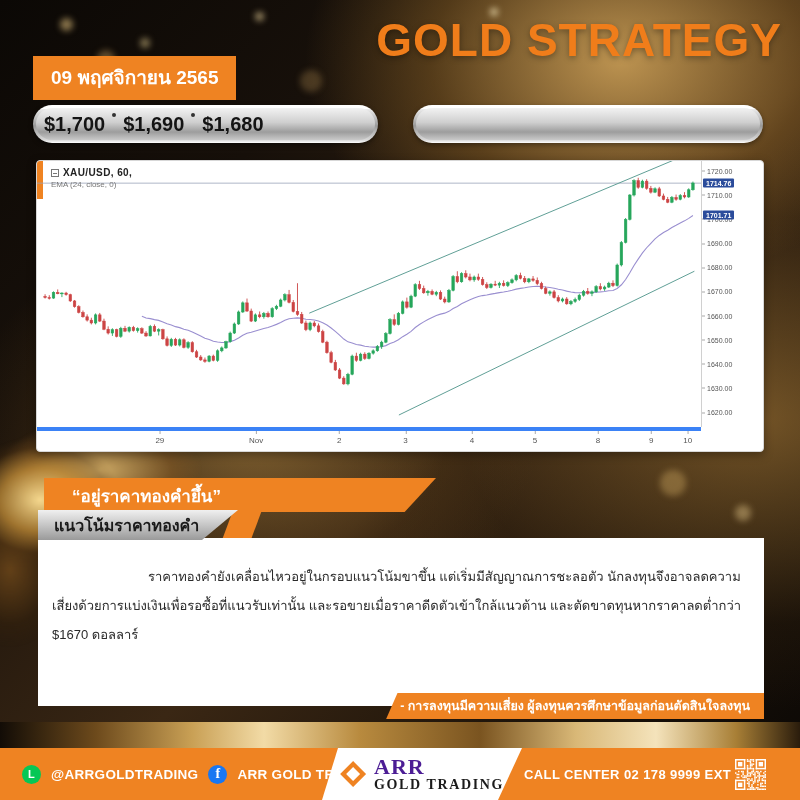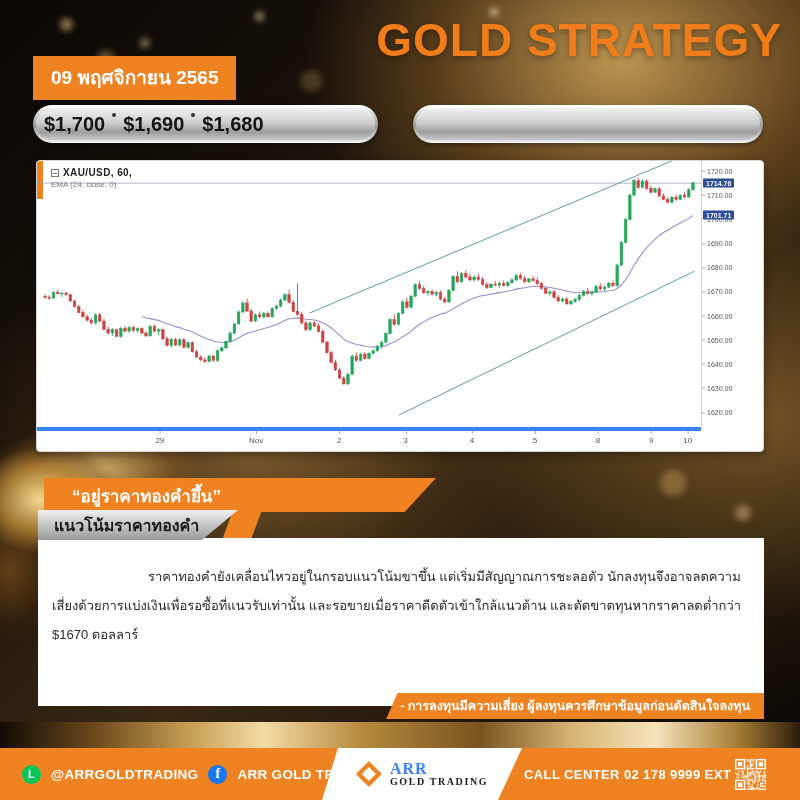--- a/index.html
+++ b/index.html
@@ -182,22 +182,22 @@
     content:""; position:absolute; inset:0;
     background:#ef8322;
     clip-path: polygon(50% 0, 100% 50%, 50% 100%, 0 50%);
   }
   .diamond:after {
     content:""; position:absolute; inset:6px;
     background:#fff;
     clip-path: polygon(50% 0, 100% 50%, 50% 100%, 0 50%);
   }
   .logo-txt { line-height:1; }
-  .logo-arr { font-family:"Liberation Serif", serif; font-size:16px; font-weight:bold; color:#3b82f6; letter-spacing:1px; }
-  .logo-sub { font-family:"Liberation Serif", serif; font-size:10px; font-weight:bold; color:#1b1b1b; letter-spacing:1.6px; margin-top:0; }
+  .logo-arr { font-family:"Liberation Serif", serif; font-size:22px; font-weight:bold; color:#4c1d95; letter-spacing:1px; }
+  .logo-sub { font-family:"Liberation Serif", serif; font-size:14px; font-weight:bold; color:#1b1b1b; letter-spacing:1.6px; margin-top:0; }
   .call-center {
     position:absolute; left:524px; top:0; height:52px; display:flex; align-items:center;
     color:#fff; font-size:13px; font-weight:bold; letter-spacing:0.4px;
   }
   .qr {
     position:absolute; right:34px; top:11px; width:31px; height:31px;
     background:#ef8322;
   }
   .qr svg { display:block; }
 </style>

